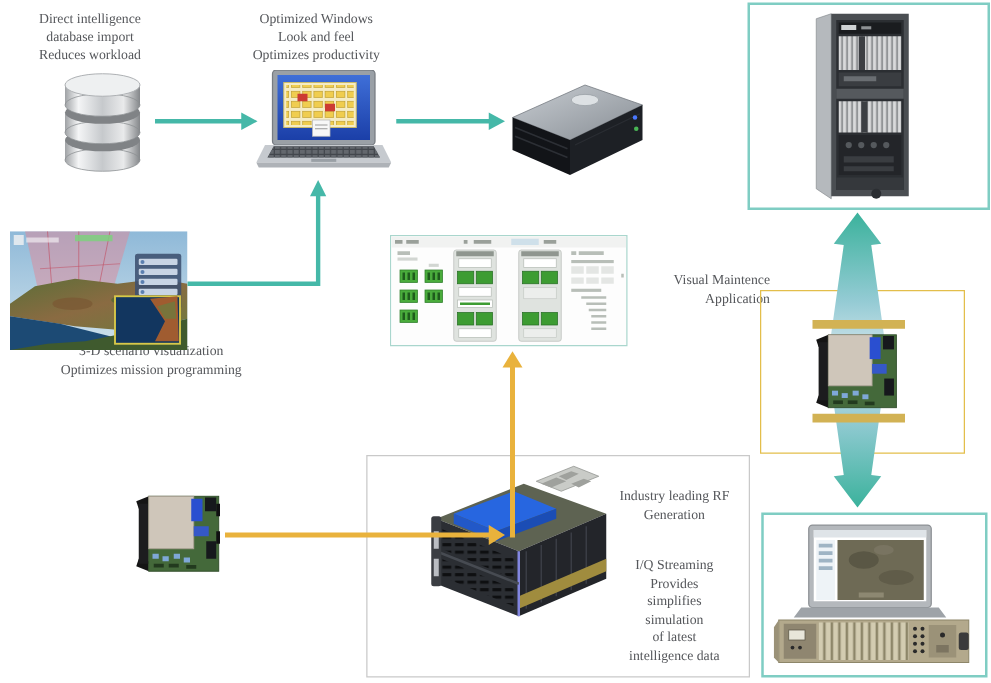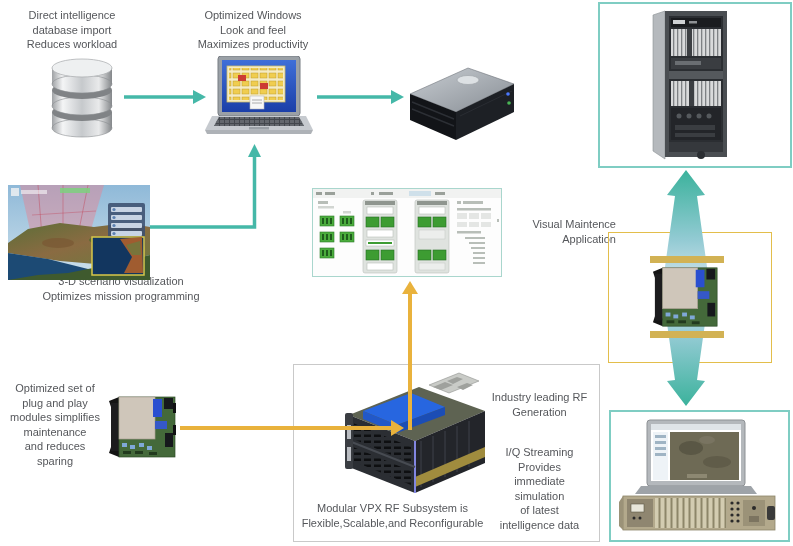--- a/index.html
+++ b/index.html
@@ -1,17 +1,17 @@
 <!DOCTYPE html>
 <html><head>
 <meta charset="utf-8">
 <style>
   html,body{margin:0;padding:0;background:#ffffff;}
   .canvas{position:relative;width:793px;height:546px;background:#fff;overflow:hidden;
-          font-family:Liberation Sans, sans-serif;}
+          font-family:Liberation Serif, serif;}
   .cap{position:absolute;font-size:11px;line-height:1.32;color:#55575b;text-align:center;
        white-space:pre-line;}
   .cap-left{text-align:right;}
   .abs{position:absolute;}
   .teal-box{position:absolute;border:2px solid #7fcdc3;background:#fff;display:flex;
             align-items:center;justify-content:center;}
   .yellow-box{position:absolute;border:1px solid #e3be4b;background:transparent;}
   .gray-box{position:absolute;border:1px solid #c9c9c9;background:#fff;}
   .gold-band{position:absolute;background:#d2b254;z-index:6;}
   .z1{z-index:1}.z2{z-index:2}.z4{z-index:4}.z5{z-index:5}.z7{z-index:7}
@@ -21,41 +21,33 @@
 </head>
 <body>
 
 <div class="canvas">
 
   <div class="cap" style="left:6px;top:8px;width:132px;">Direct intelligence
 database import
 Reduces workload</div>
   <div class="cap" style="left:172px;top:8px;width:162px;">Optimized Windows
 Look and feel
-Maximizes productivity</div>
+Optimizes productivity</div>
   <div class="cap" style="left:0px;top:274px;width:170px;margin-left:36px;">3-D scenario visualization
 Optimizes mission programming</div>
   <div class="cap cap-left" style="left:506px;top:217px;width:110px;">Visual Maintence
 Application</div>
-  <div class="cap" style="left:0px;top:381px;width:110px;">Optimized set of
-plug and play
-modules simplifies
-maintenance
-and reduces
-sparing</div>
   <div class="cap z2" style="left:482px;top:390px;width:115px;">Industry leading RF
 Generation</div>
   <div class="cap z2" style="left:482px;top:445px;width:115px;">I/Q Streaming
 Provides
-immediate
+simplifies
 simulation
 of latest
 intelligence data</div>
-  <div class="cap z2" style="left:295px;top:501px;width:195px;">Modular VPX RF Subsystem is
-Flexible,Scalable,and Reconfigurable</div>
 
   <div class="abs z1" style="left:46px;top:54px;">
     <svg width="72" height="88" viewBox="0 0 72 88">
       <defs>
         <linearGradient id="dbg" x1="0" y1="0" x2="1" y2="0">
           <stop offset="0" stop-color="#9fa2a5"></stop>
             <stop offset="0.18" stop-color="#f4f5f6"></stop>
           <stop offset="0.5" stop-color="#c6c9cc"></stop>
             <stop offset="0.78" stop-color="#e9eaeb"></stop>
           <stop offset="1" stop-color="#84878a"></stop>

